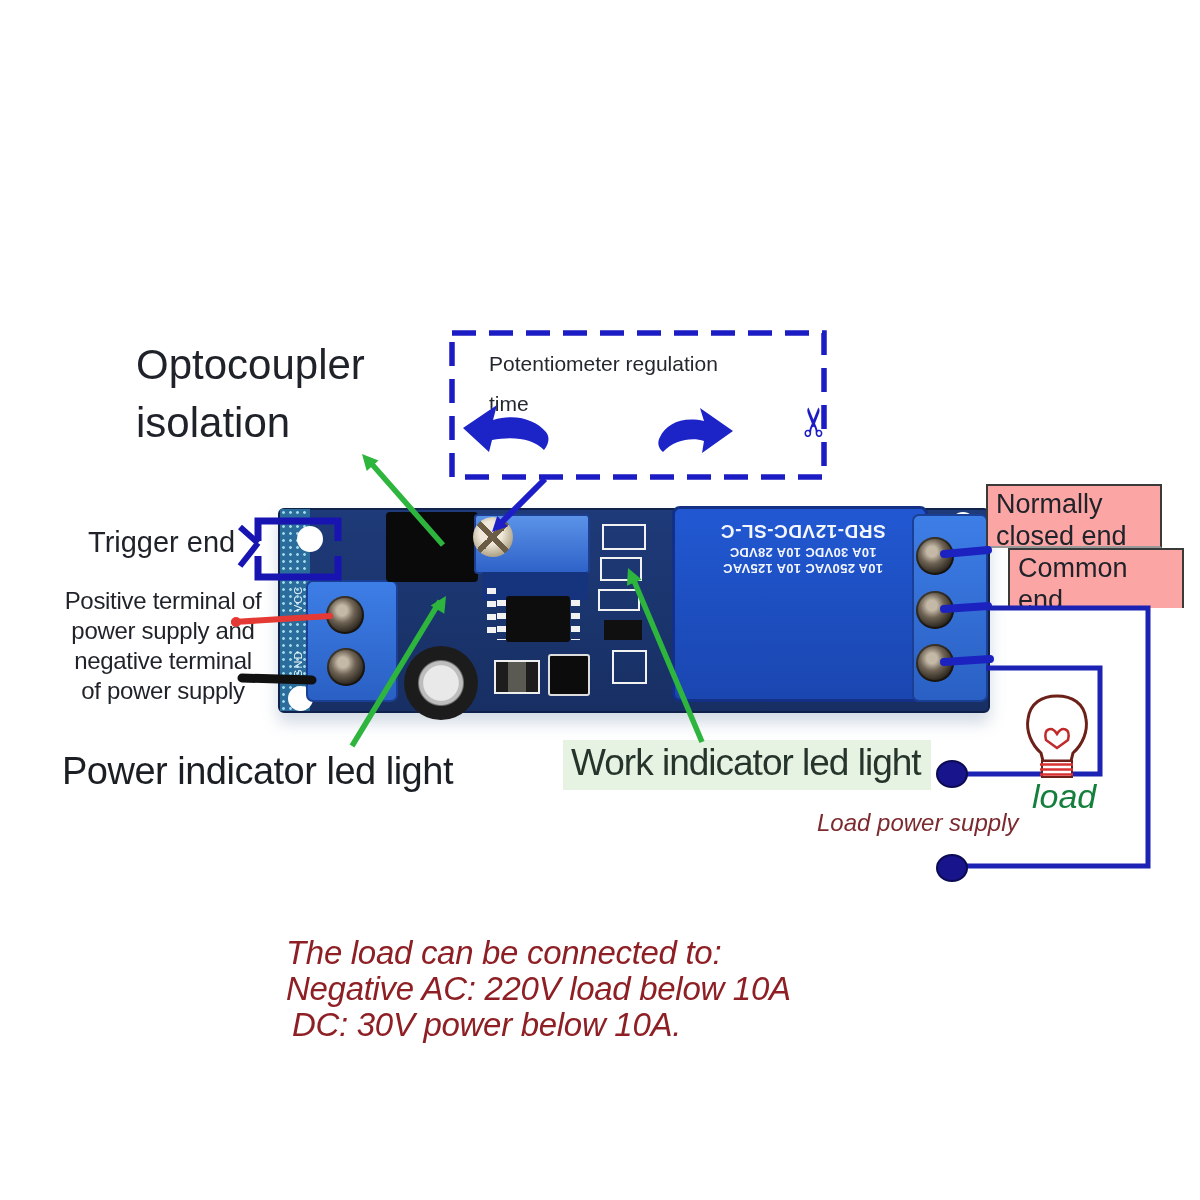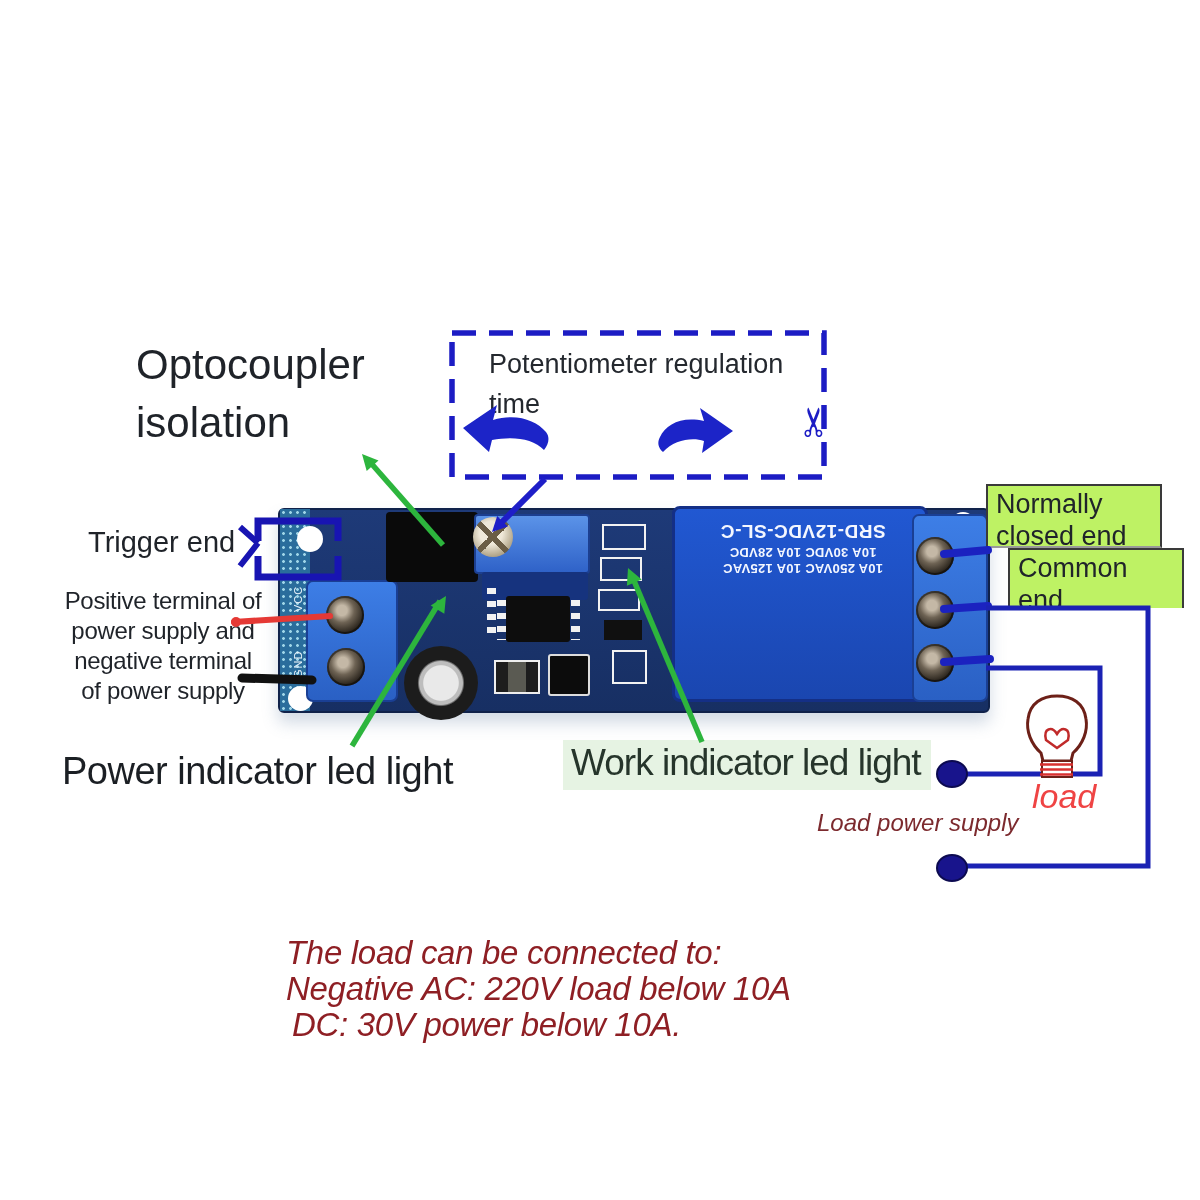--- a/index.html
+++ b/index.html
@@ -4,34 +4,34 @@
 <style>
   html,body{margin:0;padding:0;background:#fff;}
   #canvas{position:relative;width:1200px;height:1200px;background:#ffffff;overflow:hidden;
           font-family:"Liberation Sans",sans-serif;color:#23262b;}
   .abs{position:absolute;}
   .pre{white-space:pre-line;}
 
   
   .lbl{color:#1f2329;}
   #lbl-opto{left:136px;top:336px;font-size:42px;line-height:58px;}
-  #potbox-text{left:489px;top:344px;width:316px;font-size:27px;line-height:40px;color:#24282e;}
+  #potbox-text{left:489px;top:344px;width:316px;font-size:21px;line-height:40px;color:#24282e;}
   #scissors{left:797px;top:399px;font-size:40px;color:#1c1cc4;transform:rotate(-90deg);}
   #lbl-trigger{left:88px;top:526px;font-size:29px;}
   #lbl-powerterm{left:55px;top:586px;width:216px;font-size:24px;line-height:30px;text-align:center;letter-spacing:-0.3px;}
   #lbl-powerled{left:62px;top:750px;font-size:38px;letter-spacing:-0.5px;color:#1b1f24;}
   #lbl-workled{left:528px;top:740px;font-size:37px;letter-spacing:-1px;color:#26352b;
                background:#e6f3e3;padding:2px 10px 6px 8px;margin-left:35px;}
-  #lbl-load{left:1032px;top:777px;font-size:34px;font-style:italic;color:#ef4444;}
+  #lbl-load{left:1032px;top:777px;font-size:34px;font-style:italic;color:#15803d;}
   #lbl-lps{left:817px;top:809px;font-size:24px;font-style:italic;color:#7c2a2e;}
   .footnote{font-size:33px;font-style:italic;color:#8e1f24;letter-spacing:-0.3px;}
   #fn1{left:286px;top:934px;} #fn2{left:286px;top:970px;font-style:italic;} #fn3{left:292px;top:1006px;}
 
   
-  .callout{background:#bef264;border:2px solid #3a3a3a;font-size:27px;line-height:32px;
+  .callout{background:#fca5a5;border:2px solid #3a3a3a;font-size:27px;line-height:32px;
            padding:2px 8px;color:#20242a;box-sizing:border-box;}
   #co-nc{left:986px;top:484px;width:176px;height:64px;border-bottom:2px solid #9a9a9a;}
   #co-common{left:986px;top:548px;width:176px;height:60px;border-bottom:none;margin-left:22px;}
   #co-open{left:986px;top:610px;width:176px;height:58px;border-bottom:none;}
 
   
   #board{left:278px;top:508px;width:712px;height:205px;background:linear-gradient(180deg,#1e3a78,#172f63);
          border:2px solid #10224a;border-radius:6px;box-sizing:border-box;
          box-shadow:0 10px 16px rgba(110,135,170,0.30);}
   #edge-strip{left:280px;top:509px;width:30px;height:202px;background-color:#2a6d9c;

